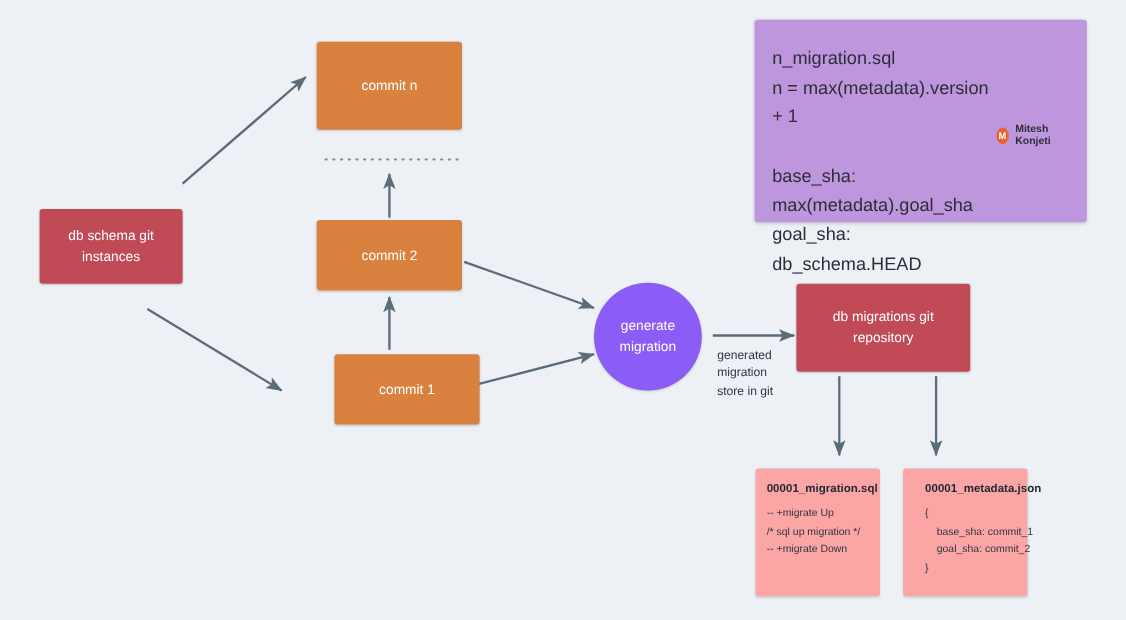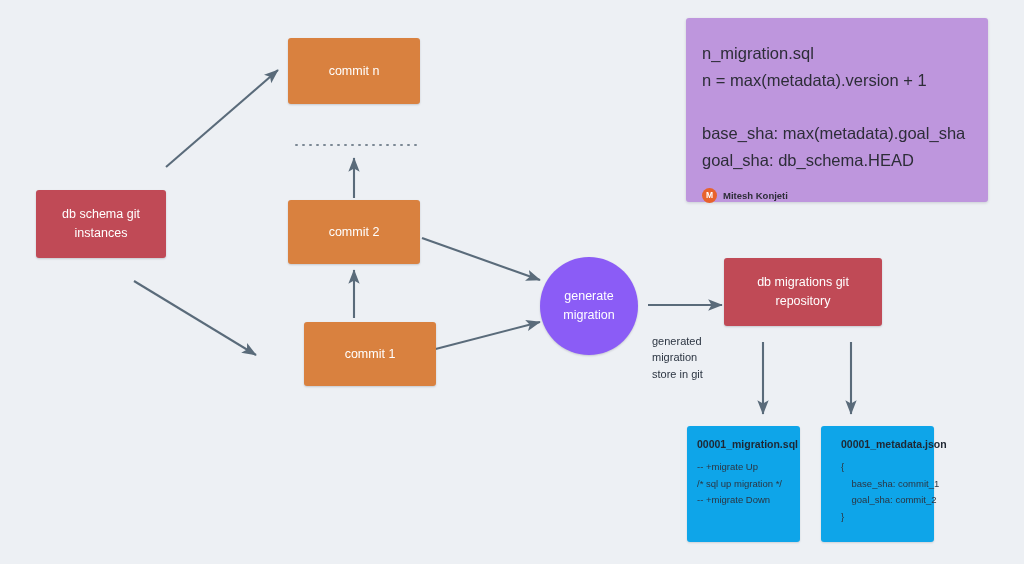--- a/index.html
+++ b/index.html
@@ -48,21 +48,21 @@
     border-radius: 50%;
   }
   .sticky {
     position: absolute;
     box-sizing: border-box;
     background: #be96dd;
     border-radius: 3px;
     padding: 22px 16px 10px 16px;
     box-shadow: 0 1px 3px rgba(20,30,45,0.16);
     display: flex;
-    flex-direction: column;
+    flex-direction: row;
     justify-content: space-between;
   }
   .sticky-text {
     color: #2d2d38;
     font-size: 16.5px;
     line-height: 1.62;
     white-space: pre-line;
   }
   .sticky-author {
     display: flex;
@@ -83,21 +83,21 @@
     justify-content: center;
   }
   .author-name {
     color: #2d2d38;
     font-size: 9.5px;
     font-weight: bold;
   }
   .doc {
     position: absolute;
     box-sizing: border-box;
-    background: #0ea5e9;
+    background: #fca5a5;
     border-radius: 3px;
     padding: 12px 10px;
     box-shadow: 0 1px 2px rgba(20,30,45,0.14);
   }
   .doc-title {
     color: #1f2733;
     font-size: 10.5px;
     font-weight: bold;
     margin-bottom: 9px;
   }
@@ -146,44 +146,44 @@
     <line x1="763" y1="342" x2="763" y2="414" stroke="#5a6b7a" stroke-width="2.1" marker-end="url(#arrowhead)"></line>
 
     <line x1="851" y1="342" x2="851" y2="414" stroke="#5a6b7a" stroke-width="2.1" marker-end="url(#arrowhead)"></line>
   </svg>
 
   <div class="node node-red" style="left:36px; top:190px; width:130px; height:68px;">
     <span>db schema  git
 instances</span>
   </div>
 
-  <div class="node node-orange" style="left:288px; top:38px; width:132px; height:66px;">
+  <div class="node node-orange" style="left:288px; top:38px; width:132px; height:80px;">
     <span>commit n</span>
   </div>
 
   <div class="node node-orange" style="left:288px; top:200px; width:132px; height:64px;">
     <span>commit 2</span>
   </div>
 
   <div class="node node-orange" style="left:288px; top:322px; width:132px; height:64px;margin-left:16px;">
     <span>commit 1</span>
   </div>
 
   <div class="node node-teal" style="left:540px; top:257px; width:98px; height:98px;">
     <span>generate
 migration</span>
   </div>
 
-  <div class="node node-red" style="left:724px; top:258px; width:158px; height:68px;align-items:center;">
+  <div class="node node-red" style="left:724px; top:258px; width:158px; height:80px;align-items:center;">
     <span>db migrations  git
 repository</span>
   </div>
 
 
-  <div class="edge-label" style="left:652px; top:333px; width:92px;">generated
+  <div class="edge-label" style="left:652px; top:315px; width:92px;">generated
 migration
 store in git</div>
 
   <div class="sticky" style="left:686px; top:18px; width:302px; height:184px;">
     <div class="sticky-text">n_migration.sql
 n = max(metadata).version + 1
 
 base_sha: max(metadata).goal_sha
 goal_sha: db_schema.HEAD</div>
     <div class="sticky-author">

